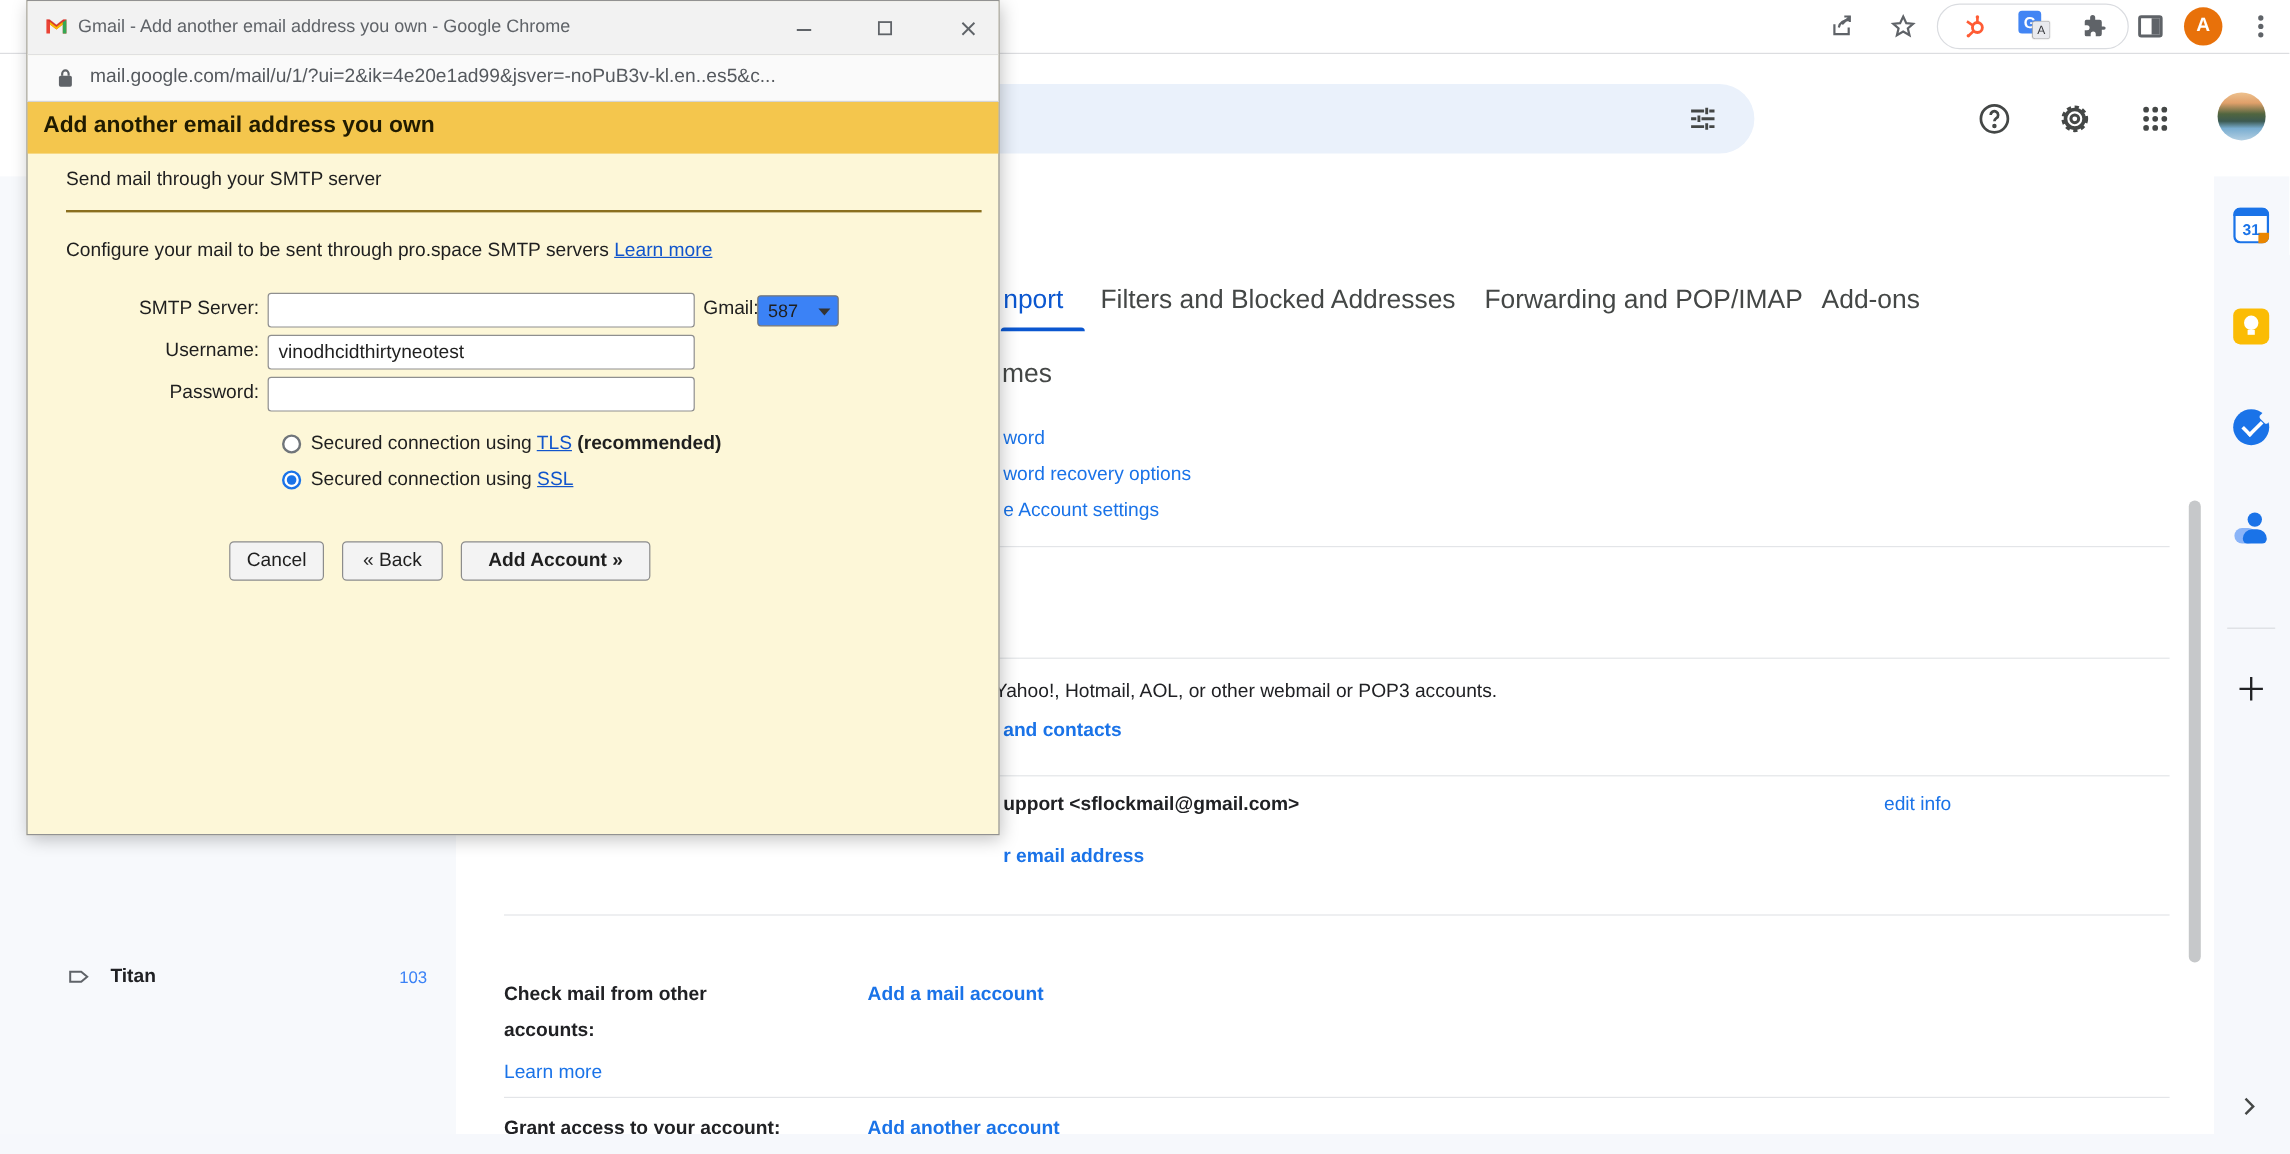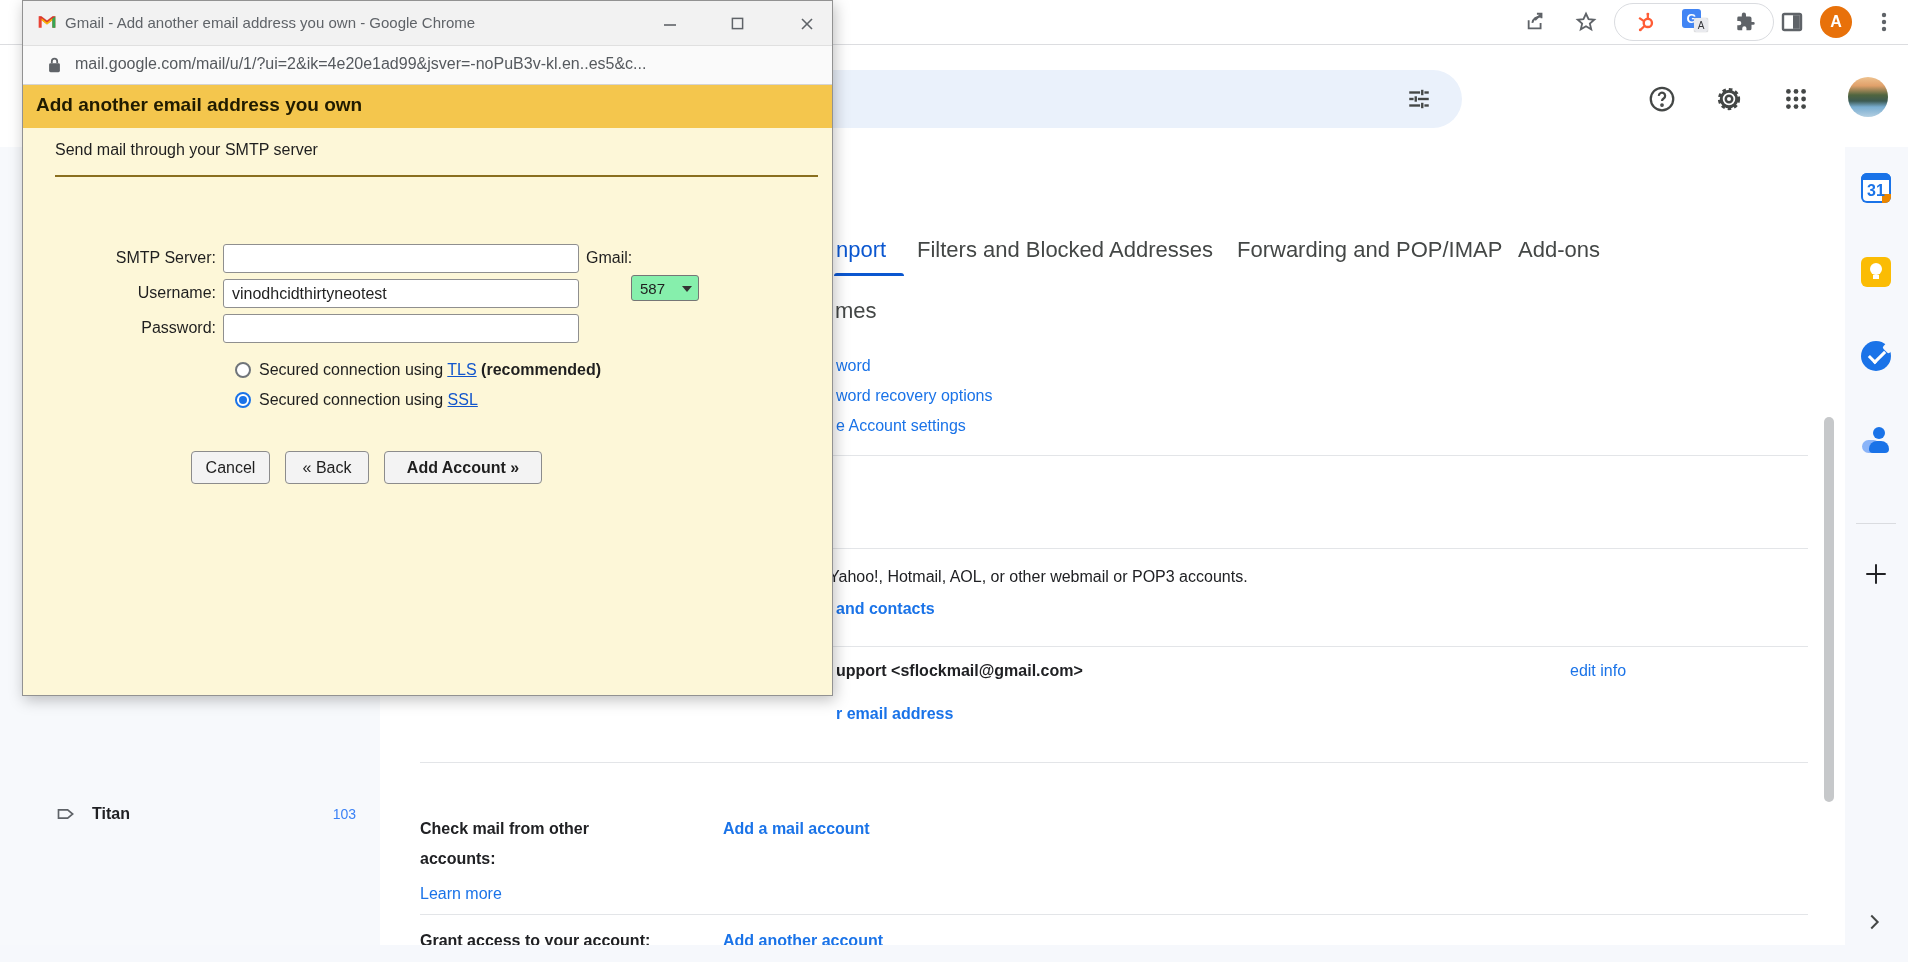--- a/index.html
+++ b/index.html
@@ -18,21 +18,21 @@
   .search-pill { left:500px; top:70px; width:962px; height:58px; background:#eaf1fb; border-radius:29px; }
   .gm-avatar { width:40px; height:40px; border-radius:50%;
     background:linear-gradient(180deg,#eec28f 0%,#e0a06a 22%,#50653f 45%,#3c5a52 60%,#79add0 75%,#b3cfe2 100%); }
 
   .rail { left:1845px; top:147px; width:63px; height:815px; background:#f6f8fc; }
   .rail-icon { left:1858px; width:36px; height:36px; display:flex; align-items:center; justify-content:center; }
   .cal-box { width:30px; height:30px; background:#fff; border-radius:6px; position:relative; overflow:hidden;
              box-shadow:inset 0 0 0 2px #1a73e8; display:flex; align-items:center; justify-content:center; }
   .cal-box::before { content:""; position:absolute; left:0; top:0; width:100%; height:7px; background:#1a73e8; }
   .cal-box::after { content:""; position:absolute; right:0; bottom:0; width:9px; height:9px; background:#ea8600; }
-  .cal-num { position:relative; z-index:2; margin-top:6px; font-size:16px; font-weight:bold; color:#1a73e8; }
+  .cal-num { position:relative; z-index:2; margin-top:6px; font-size:13px; font-weight:bold; color:#1a73e8; }
   .keep-box { width:30px; height:30px; background:#fbbc04; border-radius:6px; position:relative; }
   .keep-box::before { content:""; position:absolute; left:9px; top:6px; width:12px; height:12px; border-radius:50%; background:#fff; }
   .keep-box::after { content:""; position:absolute; left:12px; top:18px; width:6px; height:4px; background:#fff; }
   .tasks-box { width:30px; height:30px; border-radius:50%; background:#1a73e8; position:relative; }
   .tasks-box::before { content:""; position:absolute; left:8px; top:9px; width:13px; height:7px;
                         border-left:3px solid #fff; border-bottom:3px solid #fff; transform:rotate(-45deg); }
   .tasks-box::after { content:""; position:absolute; right:-2px; top:2px; width:9px; height:9px; background:#f6f8fc; border-radius:2px; transform:rotate(45deg); }
   .contacts-box { width:30px; height:30px; position:relative; }
   .contacts-box .back { position:absolute; left:1px; bottom:2px; width:18px; height:13px; border-radius:8px; background:#8ab4f8; }
   .contacts-box .head { position:absolute; left:12px; top:2px; width:12px; height:12px; border-radius:50%; background:#1a73e8; }
@@ -64,21 +64,21 @@
   .pp-gold { left:0; top:84px; width:100%; height:43px; background:#f4c64d; position:absolute; }
   .pp-gold-title { position:absolute; left:13px; top:9px; font-size:19px; font-weight:bold; color:#201b00; }
   .pp-section-title { position:absolute; left:32px; top:140px; font-size:16px; font-weight:normal; color:#1f1f1f; }
   .pp-rule { position:absolute; left:32px; top:174px; width:763px; height:2px; background:#8a6f1f; }
   .pp-intro { position:absolute; left:32px; top:199px; font-size:16px; color:#1f1f1f; }
   .pp-link { color:#1155cc; text-decoration:underline; }
   .frow { position:absolute; height:29px; }
   .flabel { position:absolute; right:618px; top:5px; font-size:16px; color:#1f1f1f; white-space:nowrap; }
   .finput { position:absolute; left:200px; top:0; width:356px; height:29px; border:1px solid #8f8f8f; border-radius:3px; background:#fff; font-size:16px; font-family:"Liberation Sans",sans-serif; padding:0 8px; color:#1f1f1f; }
   .port-label { position:absolute; left:563px; top:5px; font-size:16px; color:#1f1f1f; }
-  .port-select { position:absolute; left:608px; top:2px; width:68px; height:26px; border:1px solid #767676; border-radius:3px; background:#86efac; font-size:15px; color:#1f1f1f; display:flex; align-items:center; padding-left:8px;margin-top:29px; }
+  .port-select { position:absolute; left:608px; top:2px; width:68px; height:26px; border:1px solid #767676; border-radius:3px; background:#3b82f6; font-size:15px; color:#1f1f1f; display:flex; align-items:center; padding-left:8px; }
   .port-caret { position:absolute; right:6px; top:10px; width:0; height:0; border-left:5px solid transparent; border-right:5px solid transparent; border-top:6px solid #333; }
   .radio-row { position:absolute; left:212px; font-size:16px; color:#1f1f1f; display:flex; align-items:center; gap:8px; white-space:nowrap; }
   .radio { width:16px; height:16px; border-radius:50%; background:#fff; border:2px solid #70757a; flex:0 0 auto; }
   .radio.sel { border:2px solid #1a73e8; position:relative; }
   .radio.sel::after { content:""; position:absolute; left:2px; top:2px; width:8px; height:8px; border-radius:50%; background:#1a73e8; }
   .pp-btn { position:absolute; top:450px; height:33px; background:#f3f3f3; border:1px solid #8c8c8c; border-radius:4px; font-size:16px; color:#1f1f1f; display:flex; align-items:center; justify-content:center; font-family:"Liberation Sans",sans-serif; }
   .bold { font-weight:bold; }
   svg { display:block; }
 </style>
 </head>
@@ -302,20 +302,23 @@
       <span class="pp-url">mail.google.com/mail/u/1/?ui=2&amp;ik=4e20e1ad99&amp;jsver=-noPuB3v-kl.en..es5&amp;c...</span>
     </div>
 
     <div class="pp-gold">
       <div class="pp-gold-title">Add another email address you own</div>
     </div>
 
     <div class="pp-section-title">Send mail through your SMTP server</div>
     <div class="pp-rule"></div>
 
+    <div class="pp-intro">
+      <span>Configure your mail to be sent through pro.space SMTP servers </span><a class="pp-link">Learn more</a>
+    </div>
 
     <div class="frow" style="left:0;top:243px;width:811px;">
       <span class="flabel">SMTP Server:</span>
       <input class="finput" value="" style="">
       <span class="port-label">Gmail:</span>
       <div class="port-select">
         <span>587</span>
         <span class="port-caret"></span>
       </div>
     </div>

